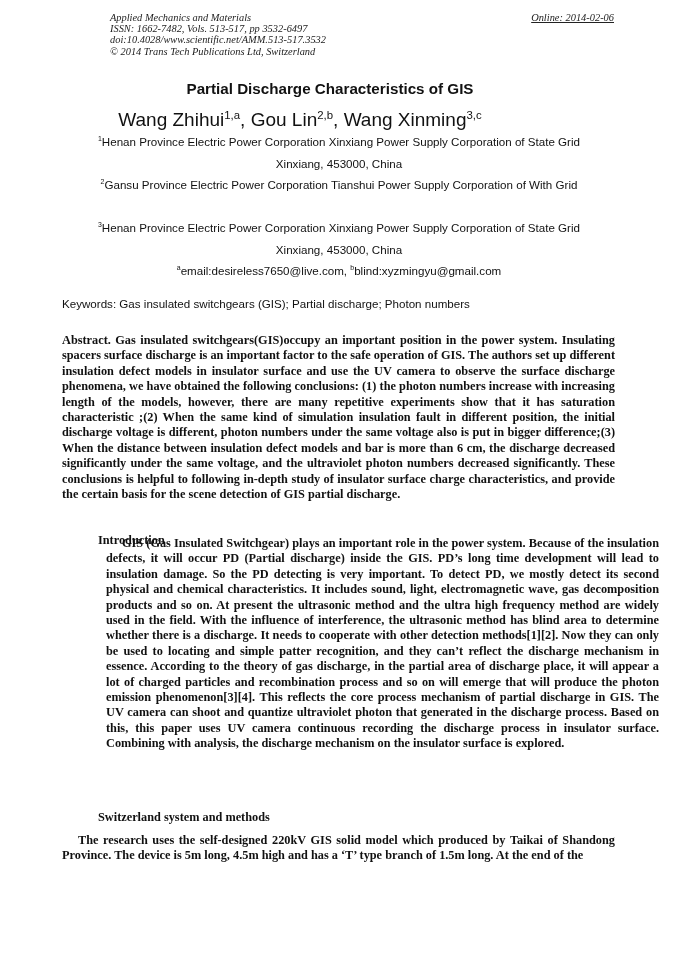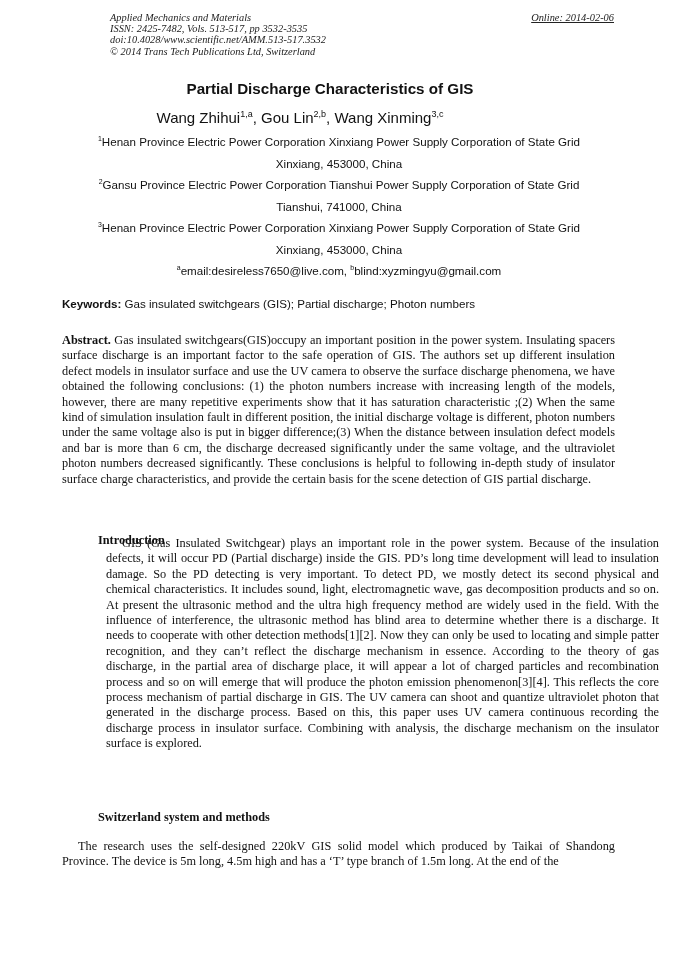--- a/index.html
+++ b/index.html
@@ -1,55 +1,54 @@
 <!DOCTYPE html>
 <html><head>
   <meta charset="utf-8">
   <style>
     html, body { margin: 0; padding: 0; background: #ffffff; }
     body { width: 678px; height: 959px; position: relative; overflow: hidden; color: #111; }
     .header { position: absolute; left: 62px; top: 12px; font-family: "Liberation Serif", serif; font-style: italic; font-size: 10.4px; line-height: 11.2px; color: #222; margin-left: 48px; }
     .header-right { position: absolute; right: 64px; top: 12px; font-family: "Liberation Serif", serif; font-style: italic; font-size: 10.4px; line-height: 11.2px; color: #222; text-decoration: underline; }
     .title { position: absolute; left: 0; width: 660px; top: 80px; text-align: center; font-family: "Liberation Sans", sans-serif; font-weight: bold; font-size: 15.2px; }
-    .authors { position: absolute; left: 0; width: 600px; top: 109px; text-align: center; font-family: "Liberation Sans", sans-serif; font-size: 15px; }
+    .authors { position: absolute; left: 0; width: 600px; top: 109px; text-align: center; font-family: "Liberation Sans", sans-serif; font-size: 19px; }
     .authors sup, .aff sup { font-size: 0.6em; vertical-align: super; line-height: 0; }
     .aff { position: absolute; left: 0; width: 678px; text-align: center; font-family: "Liberation Sans", sans-serif; font-size: 11.6px; line-height: 21.6px; }
     .keywords { position: absolute; left: 62px; top: 297px; font-family: "Liberation Sans", sans-serif; font-size: 11.6px; }
-    .keywords b { font-weight: bold; }
-    .body { position: absolute; left: 62px; width: 553px; font-family: "Liberation Serif", serif; font-size: 12.3px; line-height: 15.4px; text-align: justify; }
+    .keywords b { font-weight: normal; }
+    .body { position: absolute; left: 62px; width: 553px; font-family: "Liberation Serif", serif; font-size: 12.3px; line-height: 15.4px; text-align: justify; font-weight: bold; }
     .body p { margin: 0; }
     .indent { text-indent: 16px; }
     .heading { position: absolute; left: 62px; font-family: "Liberation Serif", serif; font-weight: bold; font-size: 12.3px; margin-left: 36px; }
   </style>
 </head>
 <body>
 
 <div class="header">
   <div>Applied Mechanics and Materials</div>
-  <div>ISSN: 2425-7482, Vols. 513-517, pp 3532-3535</div>
+  <div>ISSN: 1662-7482, Vols. 513-517, pp 3532-6497</div>
   <div>doi:10.4028/www.scientific.net/AMM.513-517.3532</div>
   <div>© 2014 Trans Tech Publications Ltd, Switzerland</div>
 </div>
 <div class="header-right">Online: 2014-02-06</div>
 
 <div class="title">Partial Discharge Characteristics of GIS</div>
 
 <div class="authors">
   <span>Wang Zhihui</span><sup>1,a</sup>,
   <span>Gou Lin</span><sup>2,b</sup>,
   <span>Wang Xinming</span><sup>3,c</sup>
 </div>
 
 <div class="aff" style="top:131px;">
   <div><sup>1</sup><span>Henan Province Electric Power Corporation Xinxiang Power Supply Corporation of State Grid</span></div>
   <div>Xinxiang, 453000, China</div>
 </div>
 <div class="aff" style="top:174px;">
-  <div><sup>2</sup><span>Gansu Province Electric Power Corporation Tianshui Power Supply Corporation of State Grid</span></div>
-  <div>Tianshui, 741000, China</div>
+  <div><sup>2</sup><span>Gansu Province Electric Power Corporation Tianshui Power Supply Corporation of With Grid</span></div>
 </div>
 <div class="aff" style="top:217px;">
   <div><sup>3</sup><span>Henan Province Electric Power Corporation Xinxiang Power Supply Corporation of State Grid</span></div>
   <div>Xinxiang, 453000, China</div>
 </div>
 <div class="aff" style="top:260px;">
   <sup>a</sup><span>email:desireless7650@live.com</span>,
   <sup>b</sup><span>blind:xyzmingyu@gmail.com</span>
 </div>
 
@@ -61,14 +60,14 @@
   <p><b>Abstract.</b><span> Gas insulated switchgears(GIS)occupy an important position in the power system. Insulating spacers surface discharge is an important factor to the safe operation of GIS. The authors set up different insulation defect models in insulator surface and use the UV camera to observe the surface discharge phenomena, we have obtained the following conclusions: (1) the photon numbers increase with increasing length of the models, however, there are many repetitive experiments show that it has saturation characteristic ;(2) When the same kind of simulation insulation fault in different position, the initial discharge voltage is different, photon numbers under the same voltage also is put in bigger difference;(3) When the distance between insulation defect models and bar is more than 6 cm, the discharge decreased significantly under the same voltage, and the ultraviolet photon numbers decreased significantly. These conclusions is helpful to following in-depth study of insulator surface charge characteristics, and provide the certain basis for the scene detection of GIS partial discharge.</span></p>
 </div>
 
 <div class="heading" style="top:533px;">Introduction</div>
 <div class="body" style="top:536px;margin-left:44px;">
   <p class="indent">GIS (Gas Insulated Switchgear) plays an important role in the power system. Because of the insulation defects, it will occur PD (Partial discharge) inside the GIS. PD’s long time development will lead to insulation damage. So the PD detecting is very important. To detect PD, we mostly detect its second physical and chemical characteristics. It includes sound, light, electromagnetic wave, gas decomposition products and so on. At present the ultrasonic method and the ultra high frequency method are widely used in the field. With the influence of interference, the ultrasonic method has blind area to determine whether there is a discharge. It needs to cooperate with other detection methods[1][2]. Now they can only be used to locating and simple patter recognition, and they can’t reflect the discharge mechanism in essence. According to the theory of gas discharge, in the partial area of discharge place, it will appear a lot of charged particles and recombination process and so on will emerge that will produce the photon emission phenomenon[3][4]. This reflects the core process mechanism of partial discharge in GIS. The UV camera can shoot and quantize ultraviolet photon that generated in the discharge process. Based on this, this paper uses UV camera continuous recording the discharge process in insulator surface. Combining with analysis, the discharge mechanism on the insulator surface is explored.</p>
 </div>
 
 <div class="heading" style="top:810px;">Switzerland system and methods</div>
 <div class="body" style="top:833px;">
-  <p class="indent" style="margin-top:6px;">The research uses the self-designed 220kV GIS solid model which produced by Taikai of Shandong Province. The device is 5m long, 4.5m high and has a ‘T’ type branch of 1.5m long. At the end of the</p>
+  <p class="indent" style="">The research uses the self-designed 220kV GIS solid model which produced by Taikai of Shandong Province. The device is 5m long, 4.5m high and has a ‘T’ type branch of 1.5m long. At the end of the</p>
 </div>
 
 </body></html>

